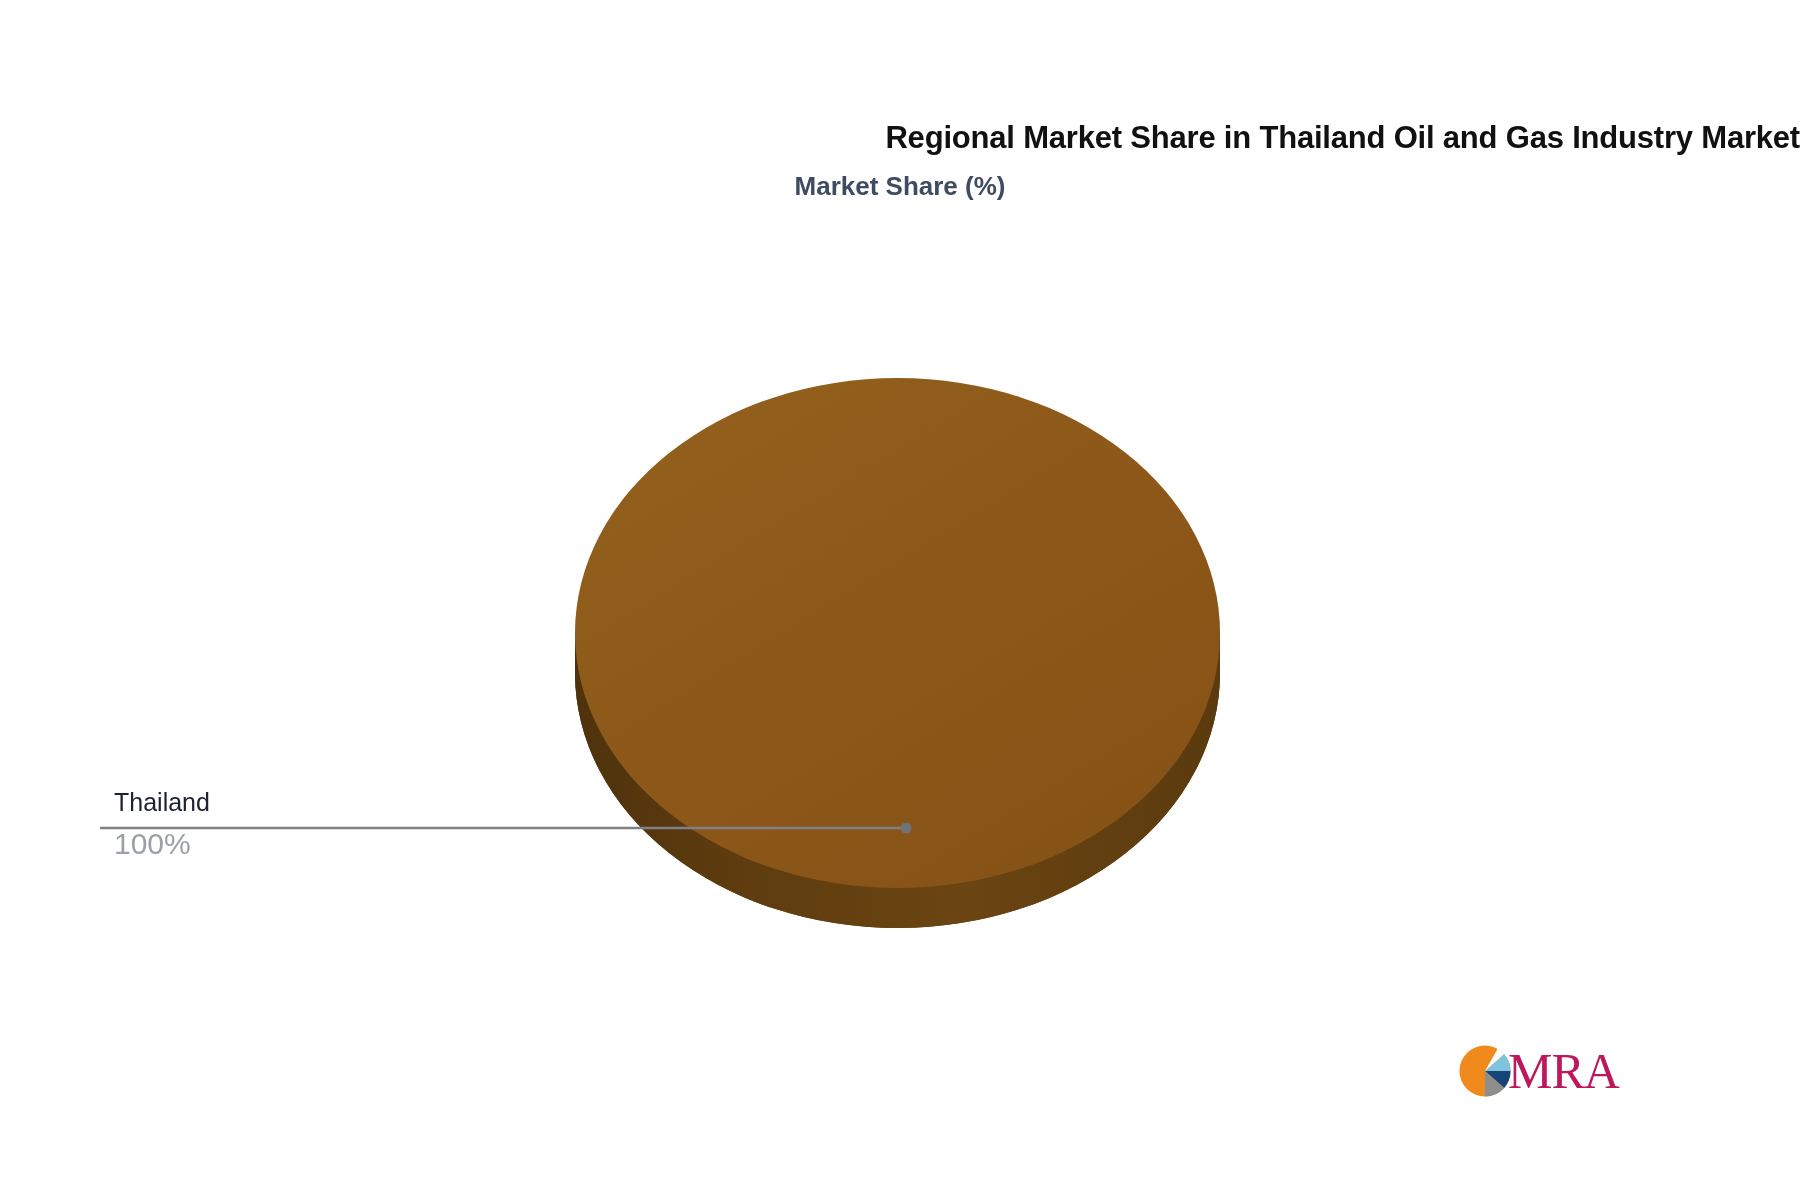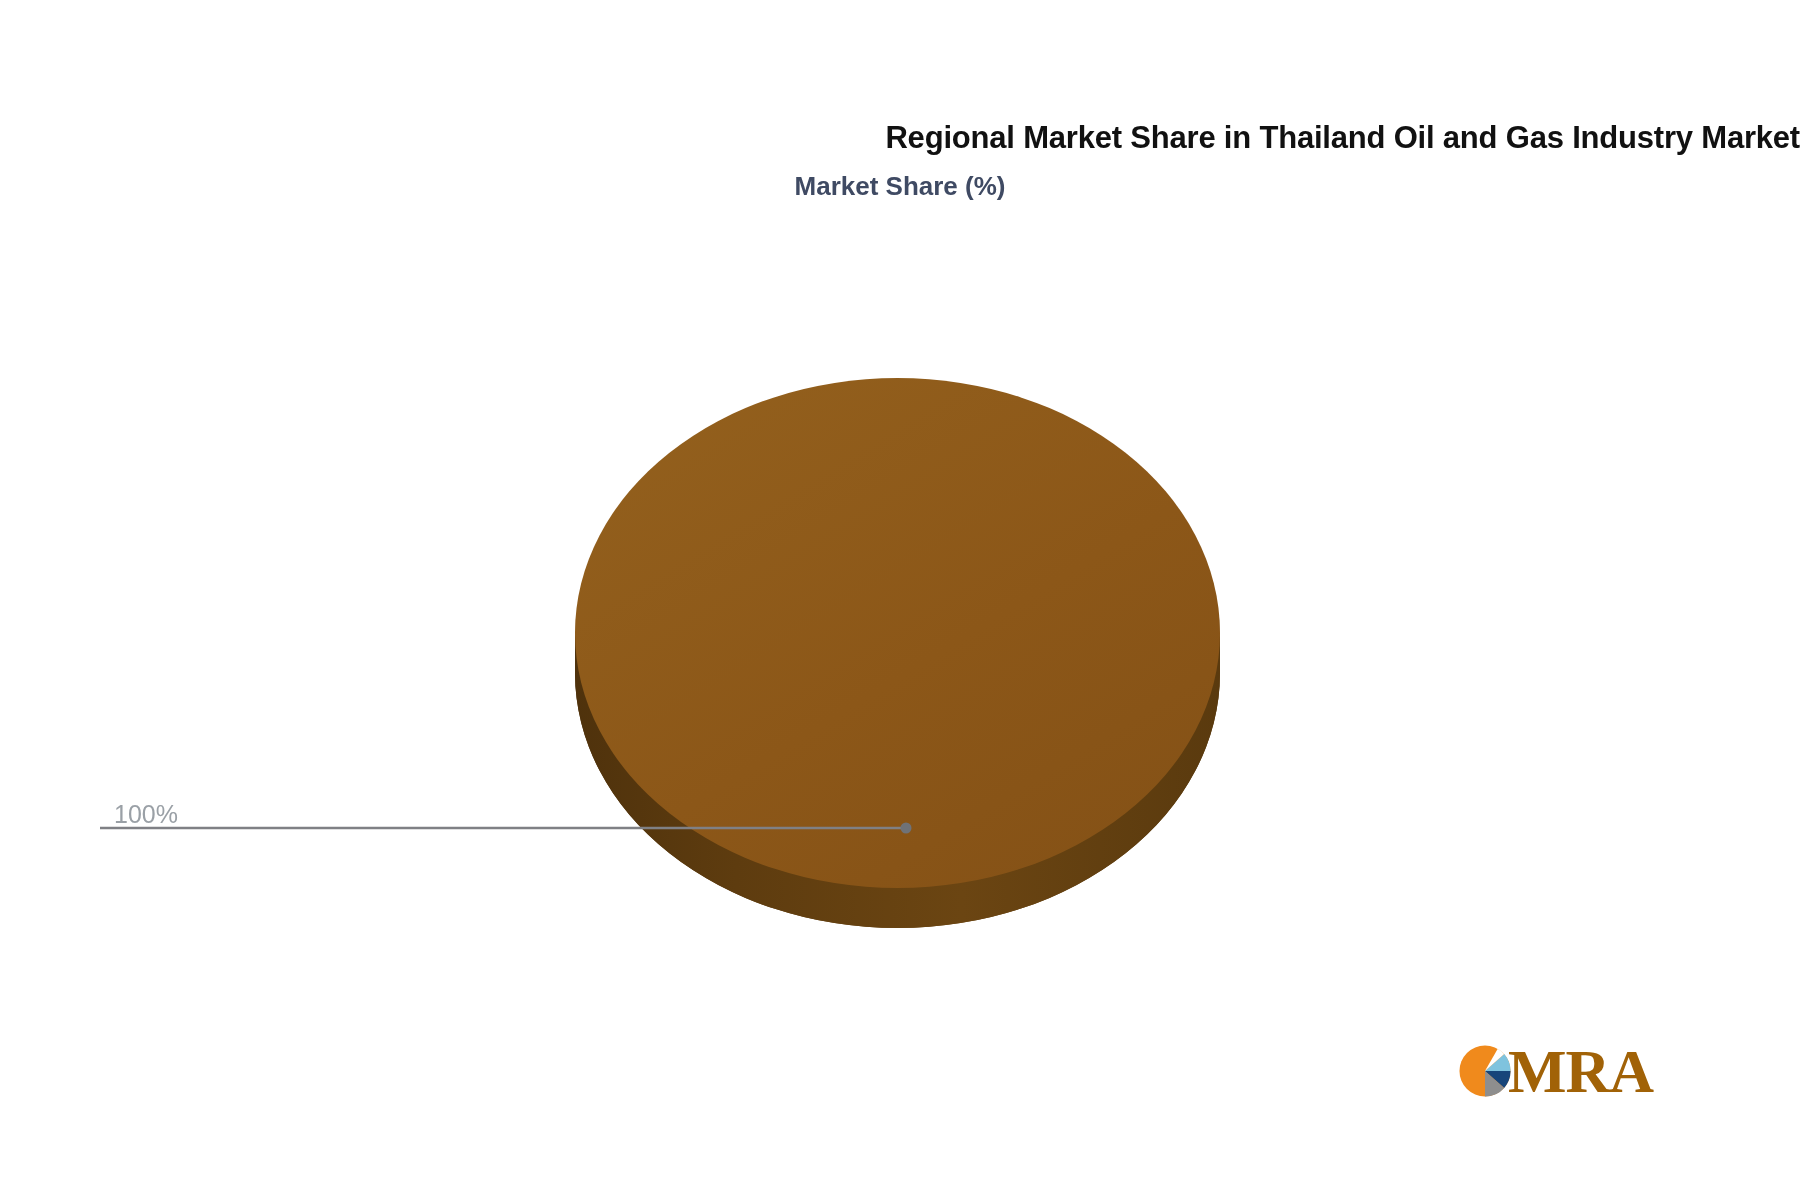--- a/index.html
+++ b/index.html
@@ -86,21 +86,21 @@
   .label-name {
     font-family: "Liberation Sans", sans-serif;
     font-size: 25px;
     font-weight: 400;
     color: #1c2233;
     line-height: 30px;
     white-space: nowrap;
   }
   .label-value {
     font-family: "Liberation Sans", sans-serif;
-    font-size: 25px;
+    font-size: 30px;
     font-weight: 400;
     color: #9aa0a6;
     line-height: 30px;
     margin-top: 12px;
     white-space: nowrap;
   }
 
   
   .logo {
     position: absolute;
@@ -111,23 +111,23 @@
     display: flex;
     align-items: center;
   }
   .logo-mark {
     width: 58px;
     height: 58px;
     flex: 0 0 auto;
   }
   .logo-text {
     font-family: "Liberation Serif", serif;
-    font-size: 62px;
-    font-weight: 700;
-    color: #a16207;
+    font-size: 50px;
+    font-weight: 400;
+    color: #be185d;
     line-height: 58px;
     margin-left: -6px;
     letter-spacing: -1px;
   }
 </style>
 </head>
 <body>
 
 <div class="chart-canvas">
 
@@ -164,20 +164,21 @@
       <ellipse cx="322.5" cy="255" rx="322.5" ry="255" fill="url(#topGrad)"></ellipse>
     </svg>
   </div>
 
   <svg class="leader-svg" viewBox="0 0 830 32" xmlns="http://www.w3.org/2000/svg">
     <line x1="0" y1="16" x2="805" y2="16" stroke="#7f8085" stroke-width="2.4"></line>
     <circle cx="806" cy="16" r="5.5" fill="#6f7277"></circle>
   </svg>
 
   <div class="label-block">
+    <div class="label-name">Thailand</div>
     <div class="label-value">100%</div>
   </div>
 
   <div class="logo">
     <svg class="logo-mark" viewBox="0 0 100 100" xmlns="http://www.w3.org/2000/svg">
 
       <circle cx="50" cy="50" r="44" fill="#F08A1C"></circle>
 
       <path d="M 50 50 L 94 50 A 44 44 0 0 0 83.1 20.9 Z" fill="#7FC3DE"></path>
 

